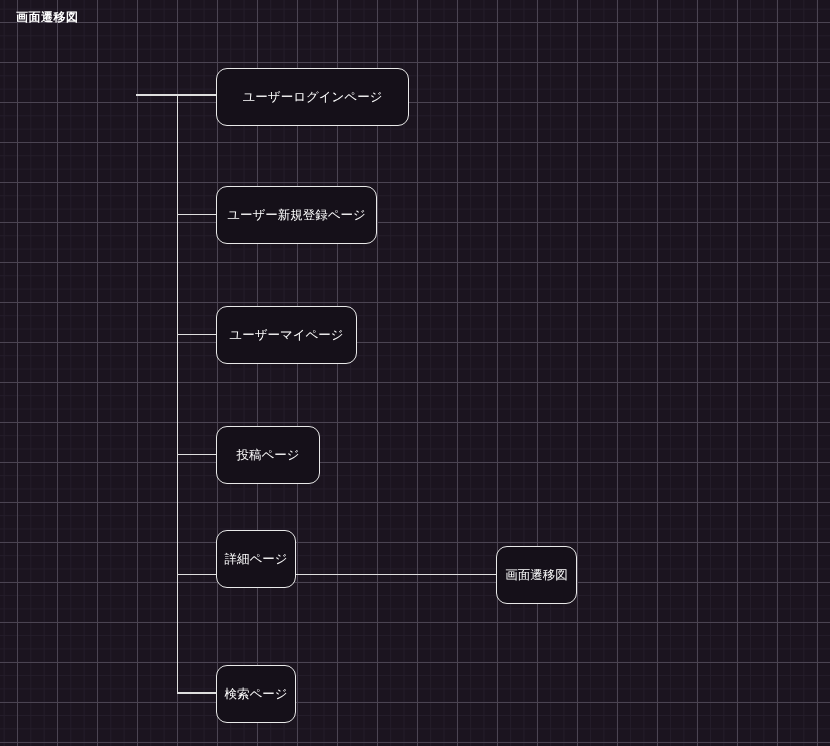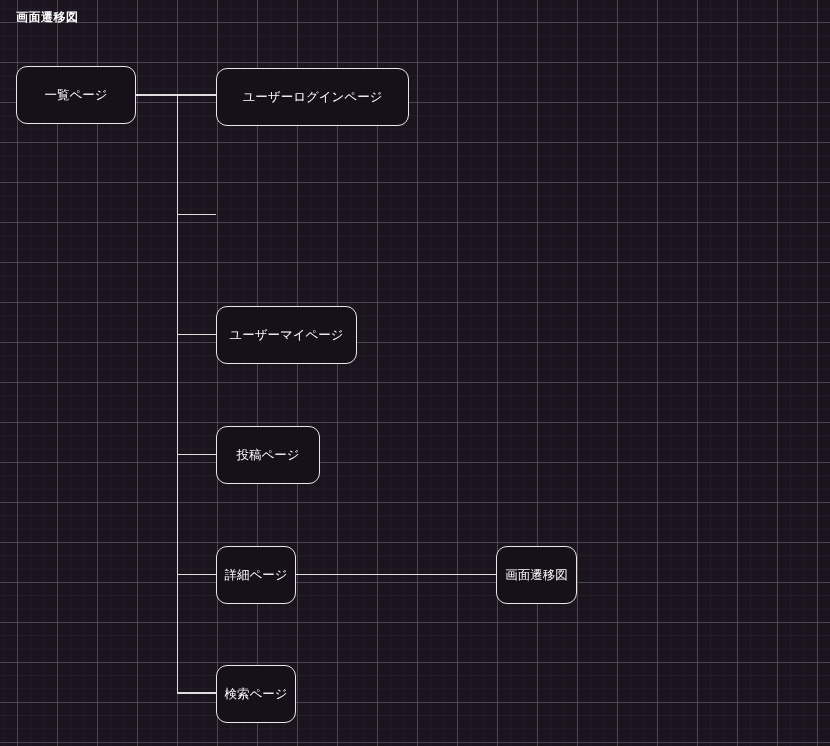--- a/index.html
+++ b/index.html
@@ -51,21 +51,21 @@
   }
   .edge.h { height: 1.5px; }
   .edge.v { width: 1.5px; }
 
   
   #n0 { left: 16px;  top: 66px;  width: 120px; }
   #n1 { left: 216px; top: 68px;  width: 193px; }
   #n2 { left: 216px; top: 186px; width: 161px; }
   #n3 { left: 216px; top: 306px; width: 141px; }
   #n4 { left: 216px; top: 426px; width: 104px; justify-content: center; }
-  #n5 { left: 216px; top: 546px; width: 80px; }
+  #n5 { left: 216px; top: 530px; width: 80px; }
   #n6 { left: 496px; top: 546px; width: 81px; }
   #n7 { left: 216px; top: 665px; width: 80px; align-items: center; }
 
   
   #e-row1   { left: 136px;   top: 94.25px;  width: 80px; }
   #e-trunk  { left: 176.5px; top: 94.25px;  height: 599.5px; }
   #e-b2     { left: 176.5px; top: 213.5px;  width: 39.5px; }
   #e-b3     { left: 176.5px; top: 333.5px;  width: 39.5px; }
   #e-b4     { left: 176.5px; top: 453.5px;  width: 39.5px; }
   #e-b5     { left: 176.5px; top: 573.5px;  width: 39.5px; }
@@ -81,25 +81,25 @@
 
   <div class="edge h" id="e-row1"></div>
   <div class="edge v" id="e-trunk"></div>
   <div class="edge h" id="e-b2"></div>
   <div class="edge h" id="e-b3"></div>
   <div class="edge h" id="e-b4"></div>
   <div class="edge h" id="e-b5"></div>
   <div class="edge h" id="e-b6"></div>
   <div class="edge h" id="e-detail"></div>
 
-  <div class="node" id="n0">
-    <span>一覧ページ</span>
-  </div>
   <div class="node" id="n1">
     <span>ユーザーログインページ</span>
+  </div>
+  <div class="node" id="n2">
+    <span>ユーザー新規登録ページ</span>
   </div>
   <div class="node" id="n3">
     <span>ユーザーマイページ</span>
   </div>
   <div class="node" id="n4">
     <span>投稿ページ</span>
   </div>
   <div class="node" id="n5">
     <span>詳細ページ</span>
   </div>

